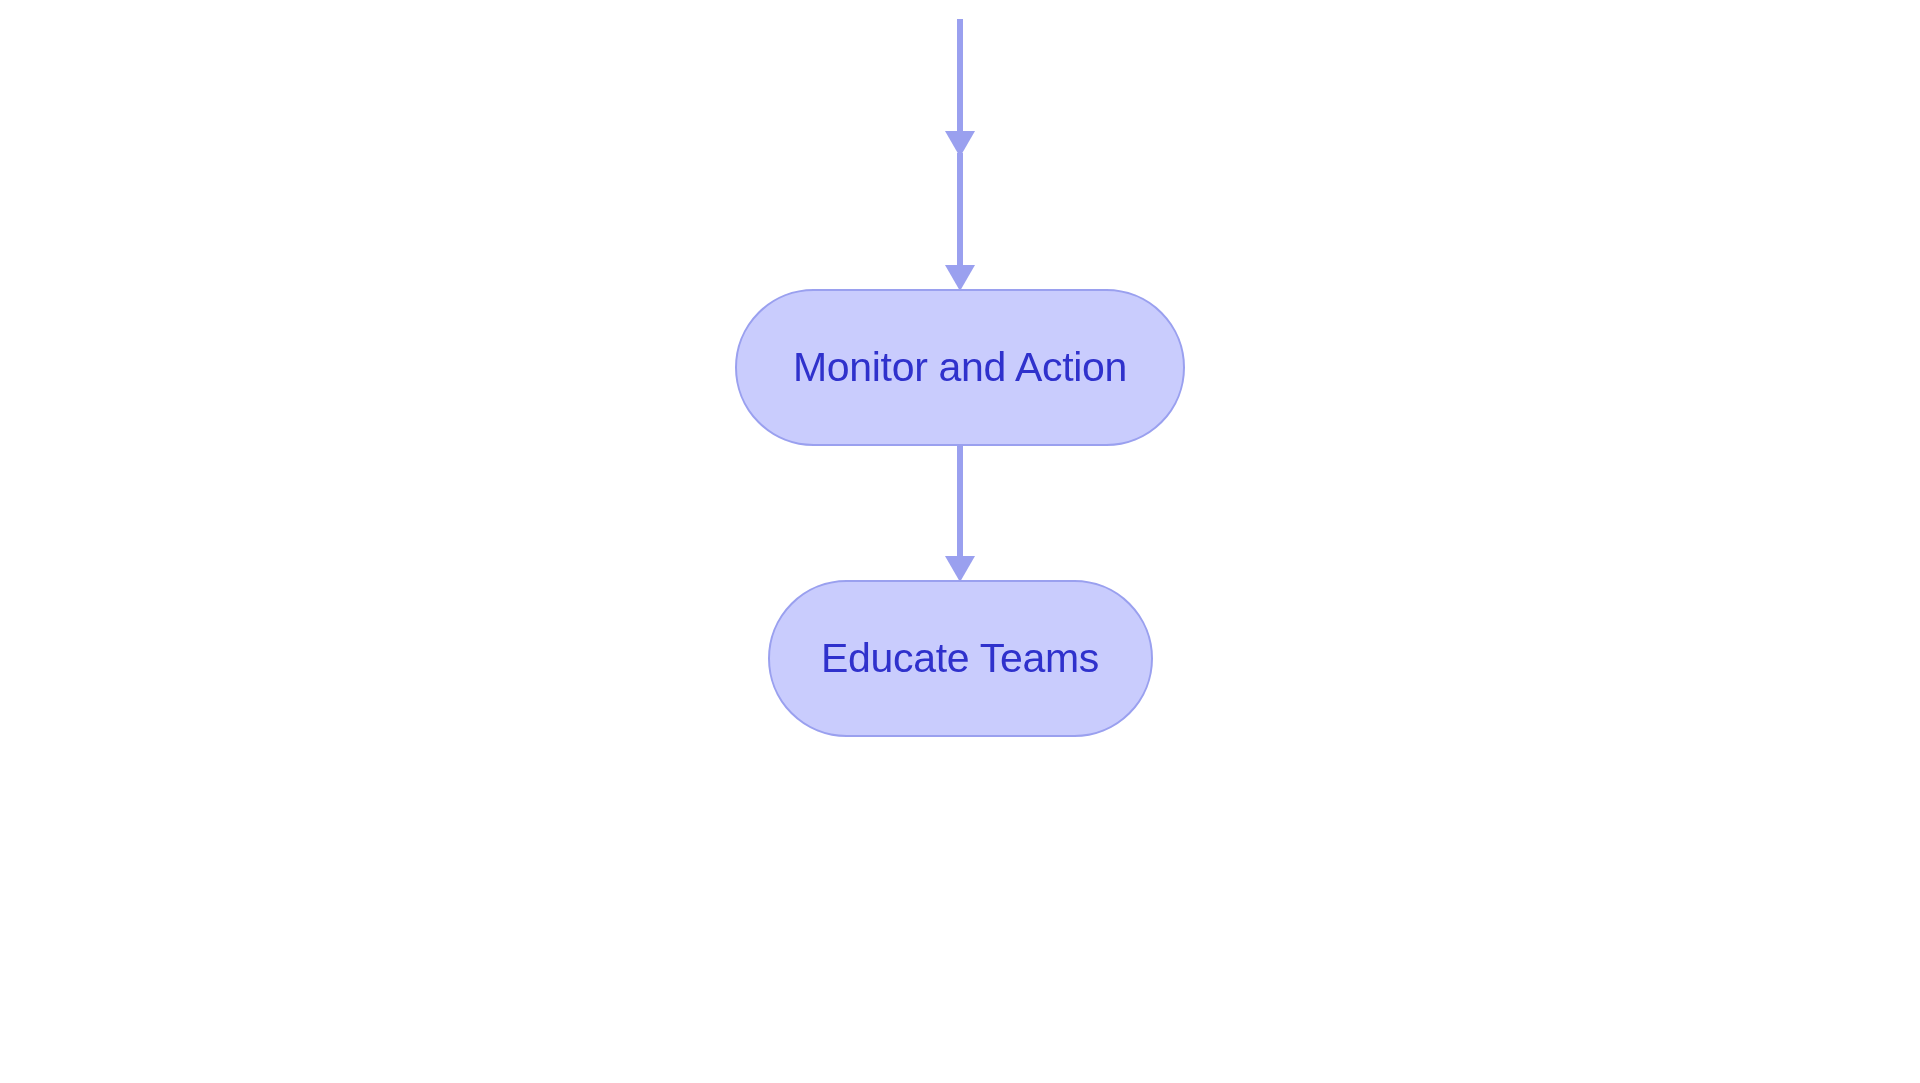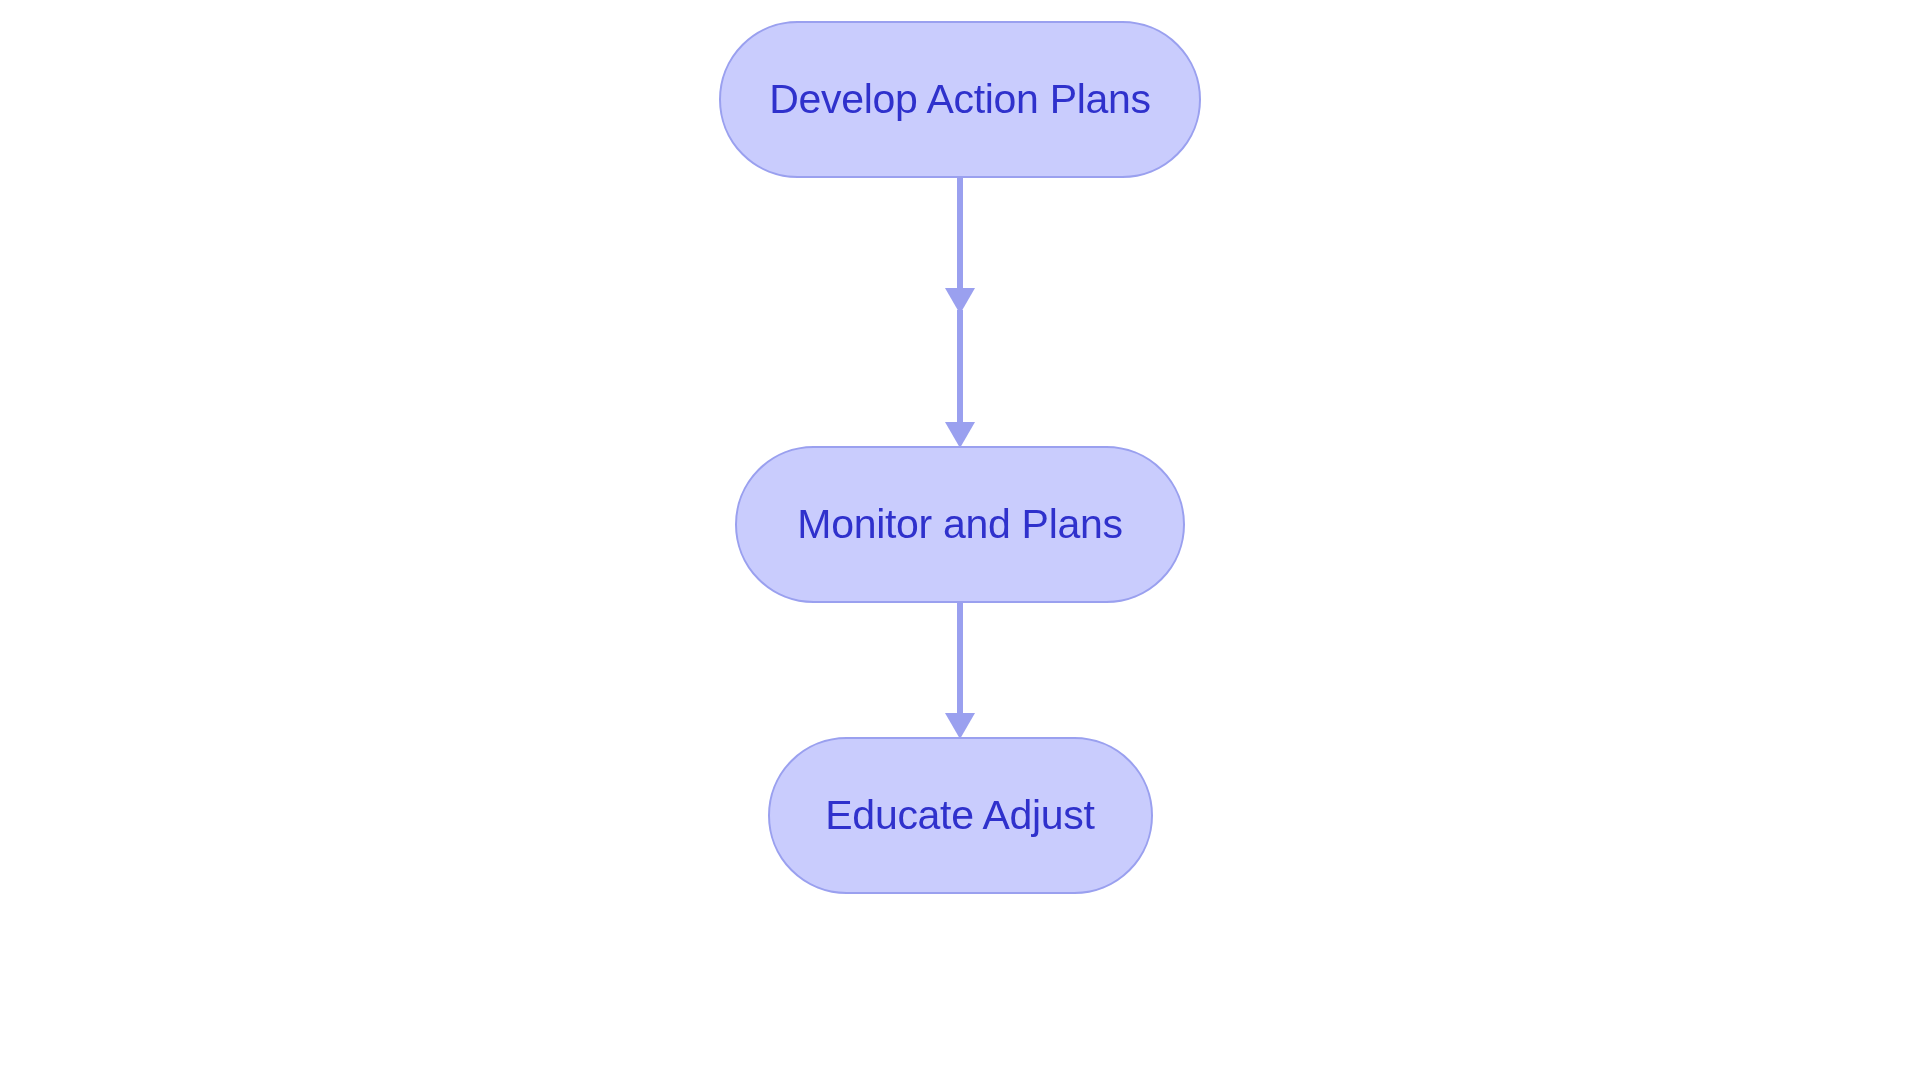--- a/index.html
+++ b/index.html
@@ -74,48 +74,45 @@
   .spacer-top { height: 21px; width: 1px; }
 </style>
 </head>
 <body>
 
 <div id="flow-root">
   <div class="flow-column">
 
     <div class="spacer-top"></div>
 
-    <div class="node node-w1">
-      <span class="node-label">Develop Action Plans</span>
-    </div>
 
     <div class="connector">
       <svg width="40" height="138" viewBox="0 0 40 138" xmlns="http://www.w3.org/2000/svg">
         <line x1="20" y1="0" x2="20" y2="116" stroke="#9aa0ef" stroke-width="6"></line>
         <polygon points="5,112 35,112 20,138" fill="#9aa0ef"></polygon>
       </svg>
     </div>
 
 
     <div class="connector">
       <svg width="40" height="138" viewBox="0 0 40 138" xmlns="http://www.w3.org/2000/svg">
         <line x1="20" y1="0" x2="20" y2="116" stroke="#9aa0ef" stroke-width="6"></line>
         <polygon points="5,112 35,112 20,138" fill="#9aa0ef"></polygon>
       </svg>
     </div>
 
     <div class="node node-w3">
-      <span class="node-label">Monitor and Plans</span>
+      <span class="node-label">Monitor and Action</span>
     </div>
 
     <div class="connector">
       <svg width="40" height="138" viewBox="0 0 40 138" xmlns="http://www.w3.org/2000/svg">
         <line x1="20" y1="0" x2="20" y2="116" stroke="#9aa0ef" stroke-width="6"></line>
         <polygon points="5,112 35,112 20,138" fill="#9aa0ef"></polygon>
       </svg>
     </div>
 
     <div class="node node-w4">
-      <span class="node-label">Educate Adjust</span>
+      <span class="node-label">Educate Teams</span>
     </div>
 
   </div>
 </div>
 
 </body></html>

